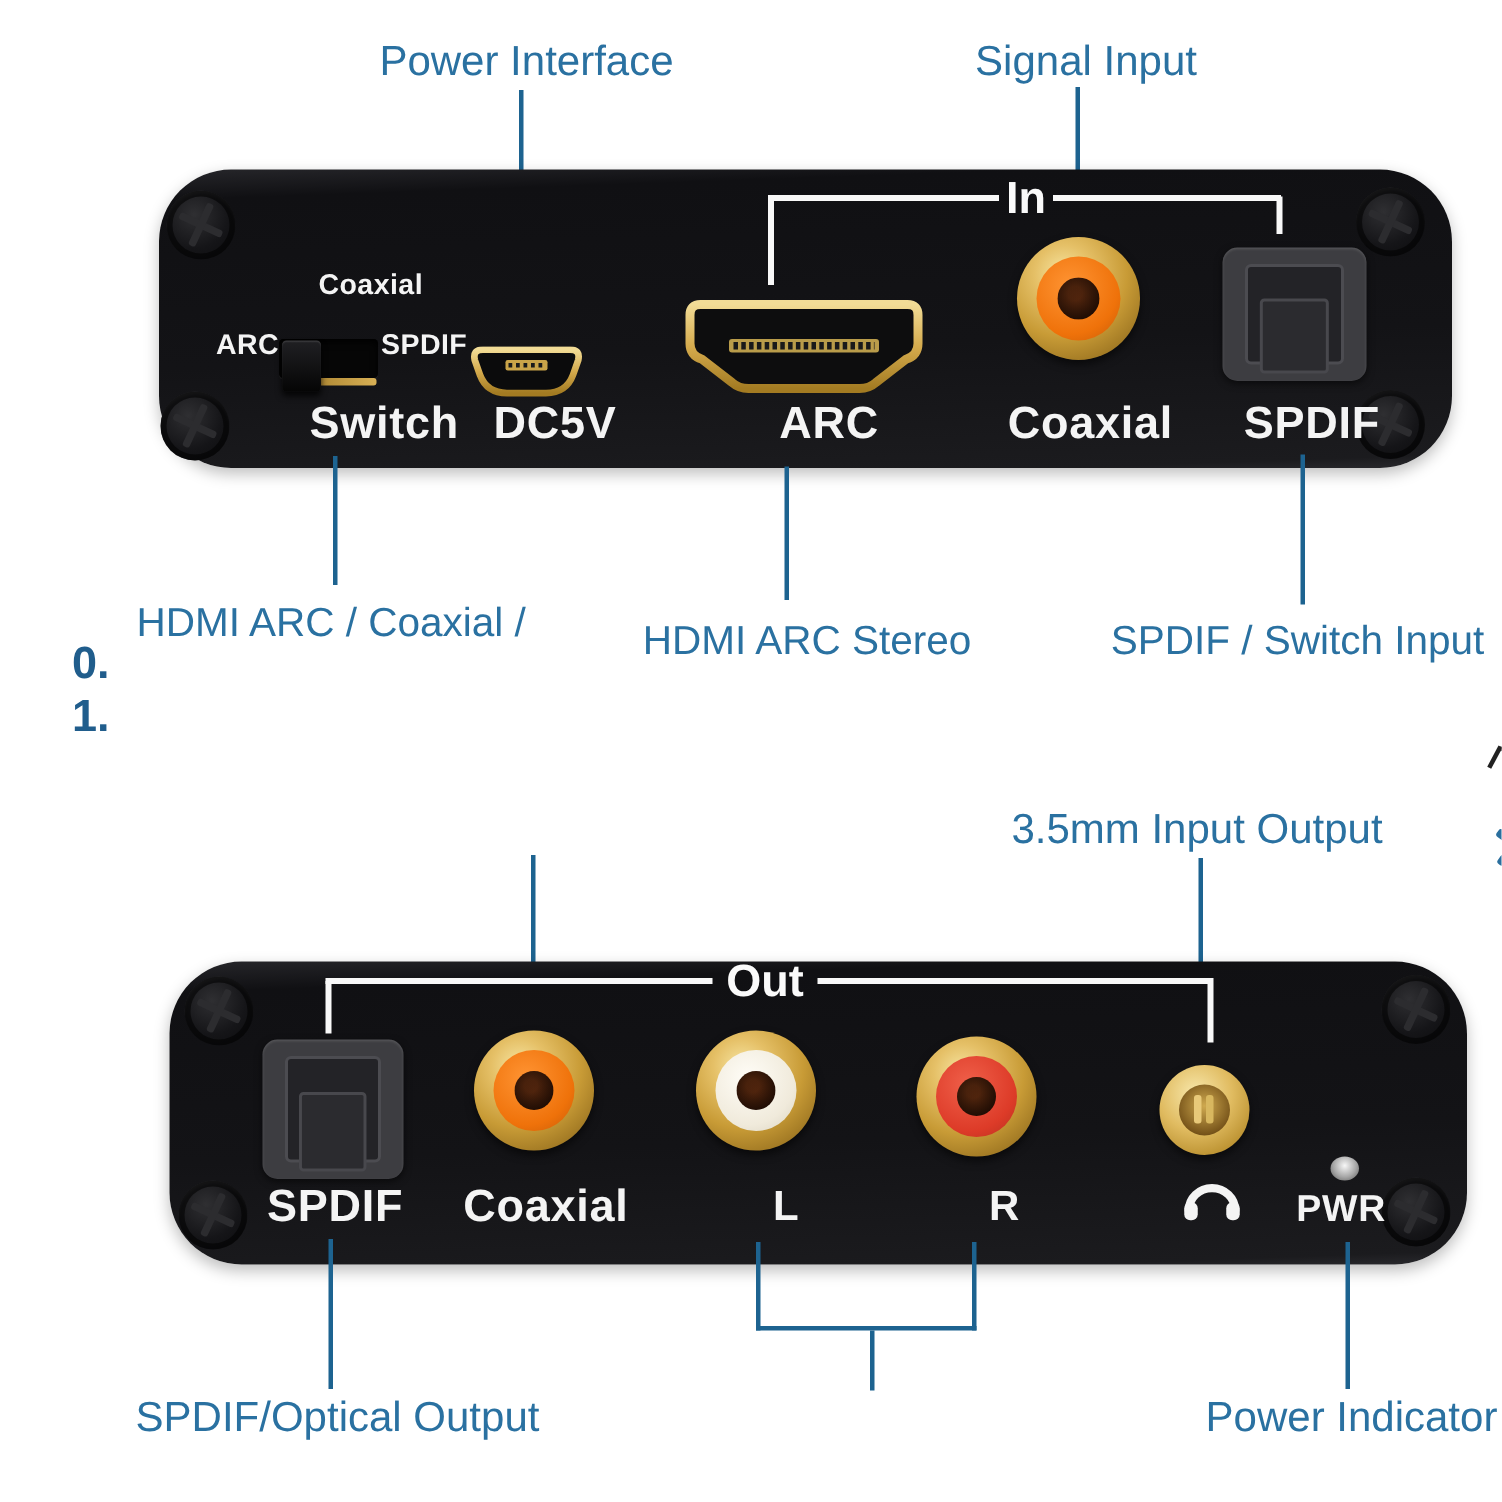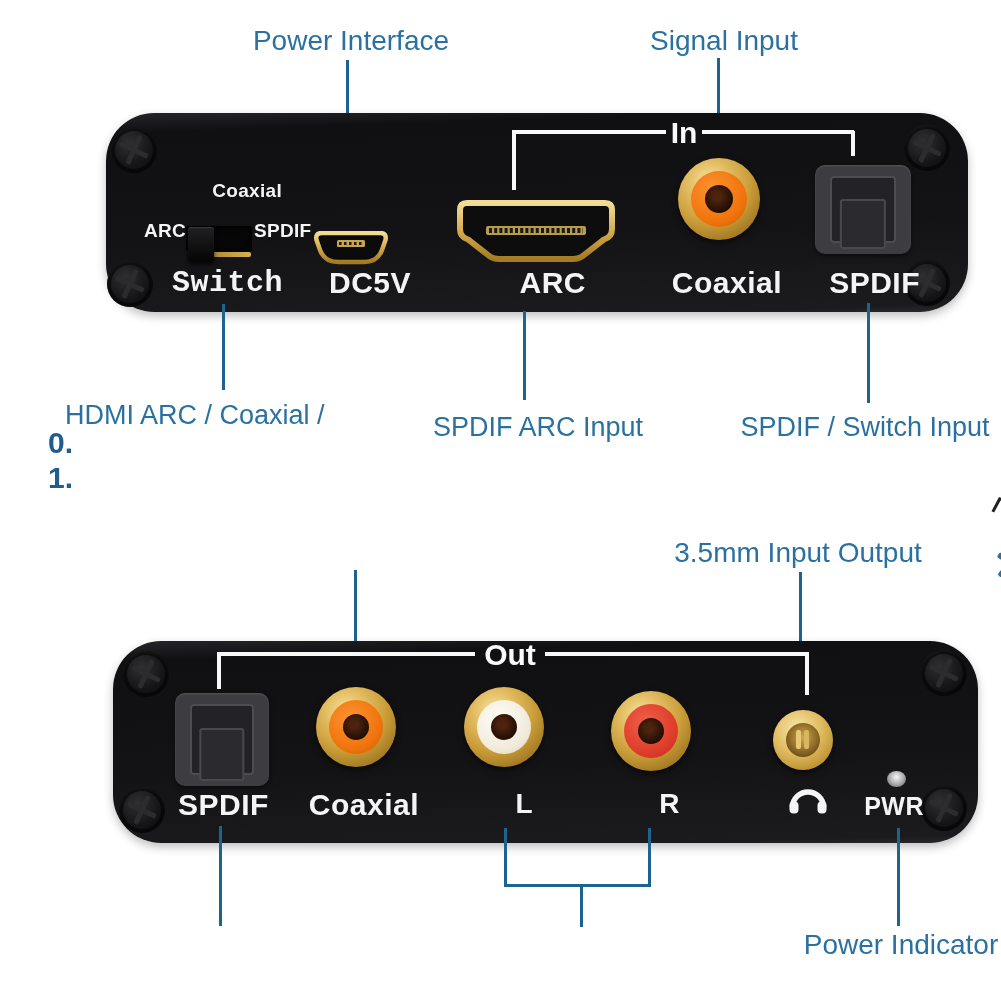--- a/index.html
+++ b/index.html
@@ -85,21 +85,21 @@
     <div class="wline" style="left:406px;top:17px;width:154px;height:4px;"></div>
     <div class="wtext" style="left:560px;top:3px;width:36px;">In</div>
     <div class="wline" style="left:596px;top:17px;width:152px;height:4px;"></div>
     <div class="wline" style="left:745px;top:18px;width:4px;height:25px;"></div>
 
     <div class="plabel sm" style="left:56px;top:67px;width:120px;">Coaxial</div>
     <div class="plabel sm" style="left:36px;top:107px;width:44px;">ARC</div>
     <div class="plabel sm" style="left:148px;top:107px;width:56px;">SPDIF</div>
     <div class="slot" style="left:80px;top:113px;width:66px;height:26px;"></div>
     <div class="knob" style="left:82px;top:114px;width:26px;height:34px;"></div>
-    <div class="plabel" style="left:37px;top:153px;width:140px;font-family:Liberation Mono, monospace;">Switch</div>
+    <div class="plabel" style="left:60px;top:153px;width:140px;">Switch</div>
 
     <div style="position:absolute;left:207px;top:118px;">
       <svg width="76" height="34" viewBox="0 0 76 34">
         <defs>
           <linearGradient id="gUsb" x1="0" y1="0" x2="0" y2="1">
             <stop offset="0" stop-color="#f2dc96"></stop>
               <stop offset=".5" stop-color="#d5ab4d"></stop>
               <stop offset="1" stop-color="#a37b22"></stop>
           </linearGradient>
         </defs>
@@ -139,24 +139,24 @@
     <div class="plabel" style="left:694px;top:153px;width:120px;">SPDIF</div>
   </div>
 
   <div class="leader" style="left:184px;top:304px;height:86px;"></div>
   <div class="leader" style="left:485px;top:311px;height:89px;"></div>
   <div class="leader" style="left:829px;top:303px;height:100px;"></div>
 
   <div class="num" style="left:10px;top:426px;">0.</div>
   <div class="num" style="left:10px;top:461px;">1.</div>
 
-  <div class="callout left" style="left:27px;top:400px;width:330px;font-size:27px;">
+  <div class="callout left" style="left:53px;top:400px;width:330px;font-size:27px;">
     <span>HDMI ARC / Coaxial /</span><br>
   </div>
-  <div class="callout" style="left:390px;top:412px;width:220px;font-size:27px;">SPDIF ARC Input</div>
+  <div class="callout" style="left:390px;top:412px;width:220px;font-size:27px;">HDMI ARC Stereo</div>
   <div class="callout" style="left:692px;top:412px;width:270px;font-size:27px;">SPDIF / Switch Input</div>
 
   <div class="mark" style="left:962px;top:496px;width:26px;height:3px;transform:rotate(-8deg);"></div>
   <div class="mark" style="left:961px;top:497px;width:3px;height:16px;transform:rotate(28deg);transform-origin:top left;"></div>
   <div class="bluemark" style="left:959px;top:556px;width:16px;height:6px;transform:rotate(35deg);"></div>
   <div class="bluemark" style="left:961px;top:570px;width:5px;height:7px;transform:rotate(35deg);"></div>
 
   <div class="callout" style="left:610px;top:538px;width:300px;">3.5mm Input Output</div>
   <div class="leader" style="left:316px;top:570px;height:107px;"></div>
   <div class="leader" style="left:761px;top:572px;height:130px;"></div>
@@ -213,15 +213,16 @@
     <div class="plabel" style="left:731px;top:151px;width:80px;font-size:25px;">PWR</div>
   </div>
 
   <div class="leader" style="left:181px;top:826px;height:100px;"></div>
   <div class="leader" style="left:466px;top:828px;height:59px;"></div>
   <div class="leader" style="left:610px;top:828px;height:59px;"></div>
   <div class="hleader" style="left:466px;top:884px;width:147px;"></div>
   <div class="leader" style="left:542px;top:887px;height:40px;"></div>
   <div class="leader" style="left:859px;top:828px;height:98px;"></div>
 
+  <div class="callout" style="left:37px;top:930px;width:300px;">SPDIF/Optical Output</div>
   <div class="callout" style="left:713px;top:930px;width:300px;">Power Indicator</div>
 
 </div>
 
 </body></html>

